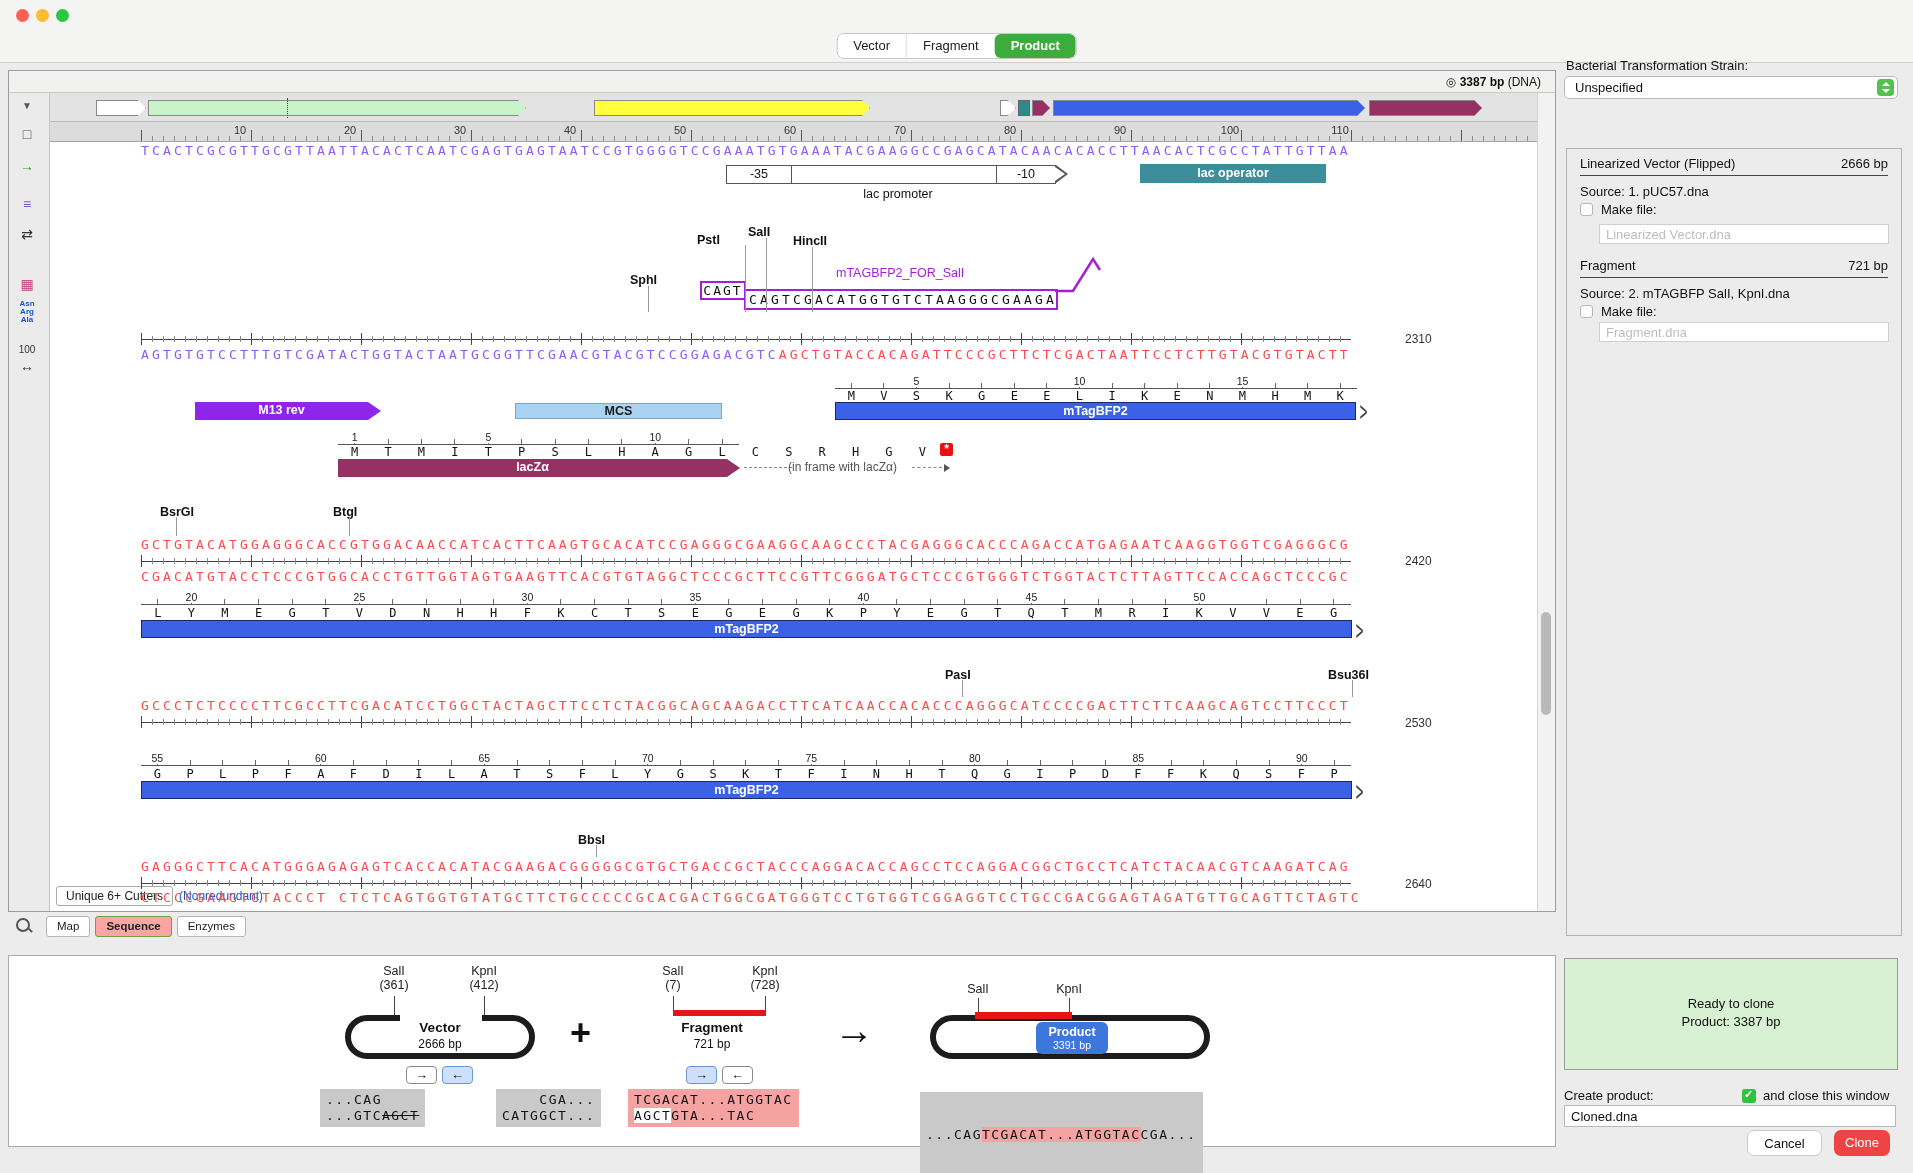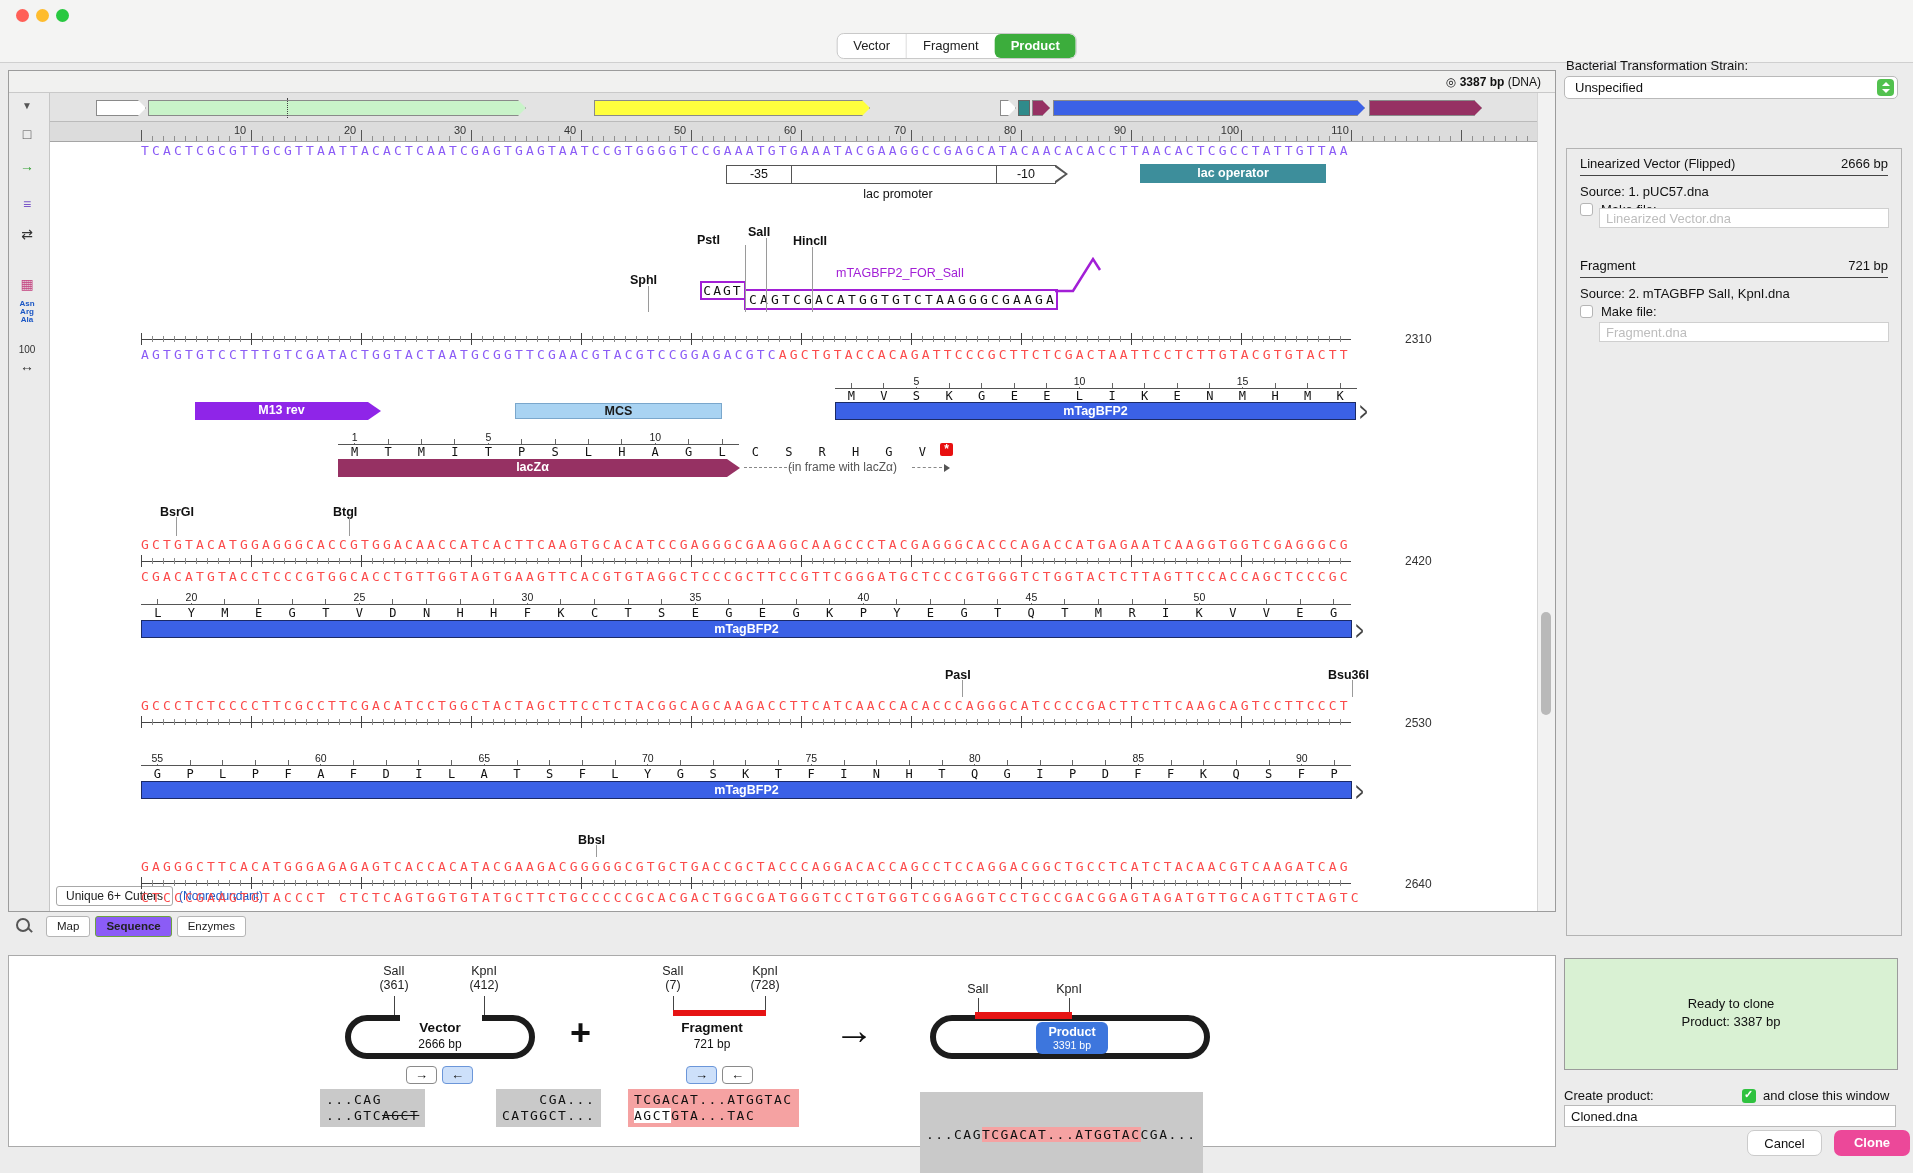--- a/index.html
+++ b/index.html
@@ -64,21 +64,21 @@
   
   .ifdash{position:absolute;border-top:1px dashed #888;height:0;}
   .iftext{position:absolute;left:788px;top:460px;font-size:12px;color:#555;}
   .ifhead{position:absolute;left:944px;top:464px;width:0;height:0;border-top:4px solid transparent;border-bottom:4px solid transparent;border-left:6px solid #555;}
   
   .cutbar{position:absolute;left:56px;top:886px;display:flex;align-items:center;gap:6px;}
   .cutbtn{background:#fff;border:1px solid #a8a8a8;border-radius:3px;font-size:12px;padding:2px 9px;color:#222;}
   .cutlink{font-size:12px;color:#1a56c4;}
   #bottomtabs{position:absolute;left:46px;top:916px;display:flex;gap:5px;}
   .btab{height:19px;line-height:19px;padding:0 10px;font-size:11.5px;background:#fff;border:1px solid #b5b5b5;border-radius:3px;color:#222;}
-  .btabsel{background:#8b5cf6;border-color:#6da23e;font-weight:bold;}
+  .btabsel{background:#fca5a5;border-color:#6da23e;font-weight:bold;}
   .mag{position:absolute;left:16px;top:918px;width:10px;height:10px;border:2px solid #555;border-radius:50%;}
   .mag::after{content:"";position:absolute;left:9px;top:9px;width:6px;height:2px;background:#555;transform:rotate(45deg);}
   
   .rlabel{position:absolute;font-size:13px;color:#111;}
   .select{position:absolute;left:1564px;top:76px;width:334px;height:23px;background:#fff;border:1px solid #b9b9b9;border-radius:5px;box-sizing:border-box;font-size:13px;color:#111;}
   .selval{position:absolute;left:10px;top:3px;}
   .stepper{position:absolute;right:3px;top:2px;width:17px;height:17px;background:#52c14e;border-radius:4px;}
   .stepper .up{position:absolute;left:4.5px;top:3px;width:0;height:0;border-left:4px solid transparent;border-right:4px solid transparent;border-bottom:4px solid #fff;}
   .stepper .dn{position:absolute;left:4.5px;bottom:3px;width:0;height:0;border-left:4px solid transparent;border-right:4px solid transparent;border-top:4px solid #fff;}
   .groupbox{position:absolute;left:1566px;top:148px;width:336px;height:788px;border:1px solid #b3b3b3;box-sizing:border-box;}
@@ -109,21 +109,21 @@
   .badge .b1{font-size:12.5px;font-weight:bold;}
   .badge .b2{font-size:10.5px;}
   
   .greenbox{position:absolute;left:1564px;top:958px;width:334px;height:112px;background:#d9f1d3;border:1px solid #9b9b9b;box-sizing:border-box;}
   .gline{position:absolute;left:1564px;width:334px;text-align:center;font-size:13px;color:#111;}
   .checkgreen{position:absolute;left:1742px;top:1089px;width:14px;height:14px;background:#2fc23f;border-radius:3px;}
   .checkgreen::after{content:"✓";position:absolute;left:2px;top:-1px;color:#fff;font-size:11px;font-weight:bold;}
   .nameinput{position:absolute;left:1564px;top:1105px;width:332px;height:22px;border:1px solid #b9b9b9;background:#fff;box-sizing:border-box;font-size:13px;padding:0 6px;font-family:"Liberation Sans",sans-serif;color:#111;}
   .btn{position:absolute;height:26px;border-radius:7px;font-size:13px;text-align:center;line-height:26px;box-sizing:border-box;}
   .btn.cancel{left:1747px;top:1130px;width:75px;background:#fff;border:1px solid #cbcbcb;color:#111;}
-  .btn.clone{left:1834px;top:1130px;width:76px;background:#ec4899;color:#fff;font-weight:bold;}
+  .btn.clone{left:1834px;top:1130px;width:56px;background:#ef4444;color:#fff;}
 </style>
 </head>
 <body>
 
 <div id="app">
 
   <div class="titlebar"></div>
   <div class="tl" style="left:16px;background:#ff5f57;"></div>
   <div class="tl" style="left:36px;background:#febc2e;"></div>
   <div class="tl" style="left:56px;background:#28c840;"></div>
@@ -188,21 +188,21 @@
       </span>
   </div>
   <div class="groupbox"></div>
   <div class="secrow" style="top:156px;">
     <span>Linearized Vector  (Flipped)</span>
     <span>2666 bp</span>
   </div>
   <div class="srctext" style="top:184px;">Source:  1. pUC57.dna</div>
   <div class="cb" style="left:1580px;top:203px;"></div>
   <div class="srctext" style="left:1601px;top:202px;">Make file:</div>
-  <input class="mkinput" style="top: 208px;" placeholder="Linearized Vector.dna">
+  <input class="mkinput" style="top: 224px;" placeholder="Linearized Vector.dna">
   <div class="secrow" style="top:258px;">
     <span>Fragment</span>
     <span>721 bp</span>
   </div>
   <div class="srctext" style="top:286px;">Source:  2. mTAGBFP SalI, KpnI.dna</div>
   <div class="cb" style="left:1580px;top:305px;"></div>
   <div class="srctext" style="left:1601px;top:304px;">Make file:</div>
   <input class="mkinput" style="top: 322px;" placeholder="Fragment.dna">
 
   <div class="botpanel"></div>

